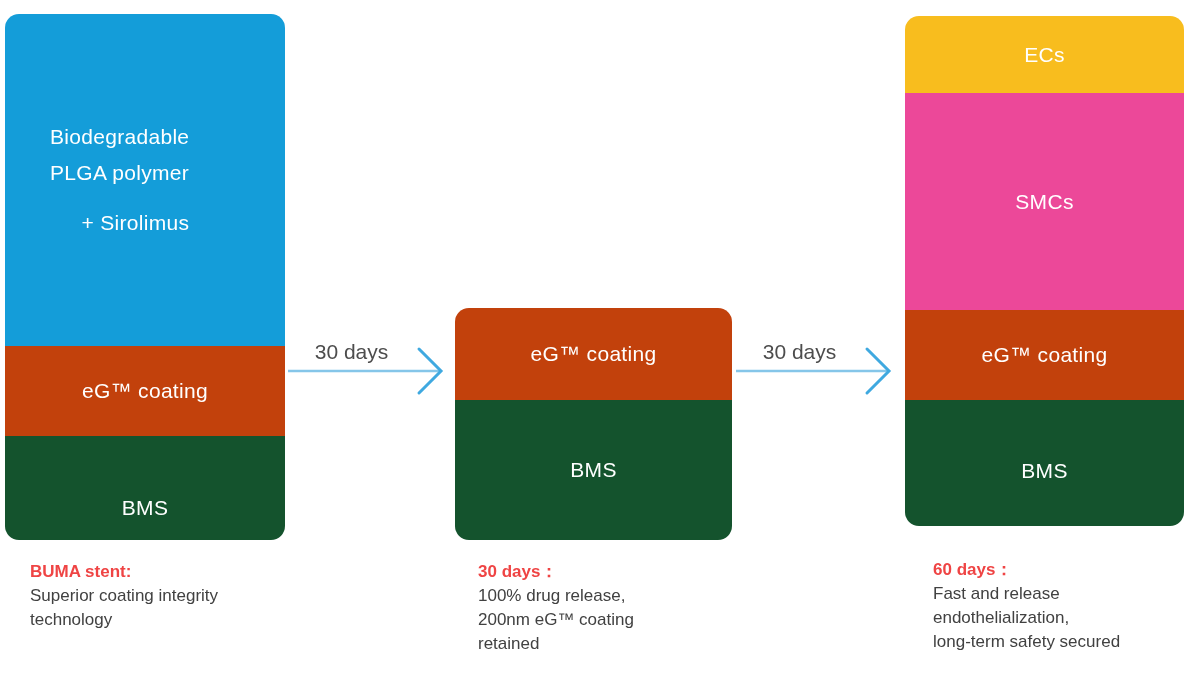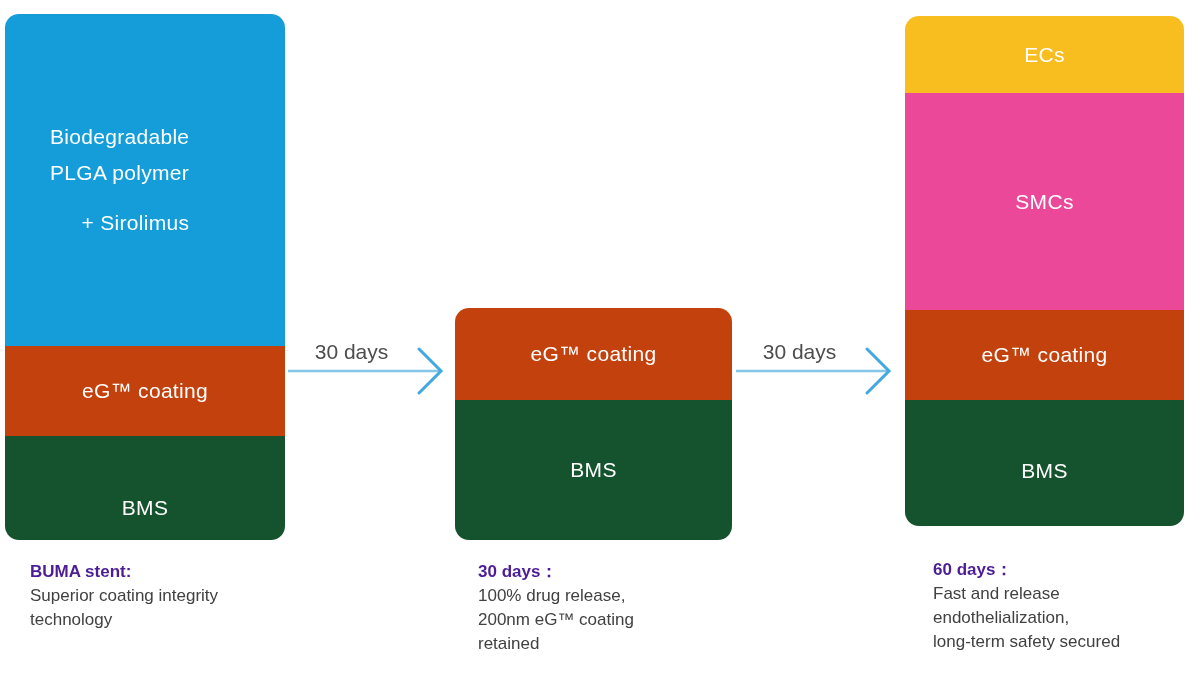--- a/index.html
+++ b/index.html
@@ -74,21 +74,21 @@
   .caption {
     position: absolute;
     font-size: 17px;
     line-height: 24px;
     color: #414141;
   }
   .cap-1 { left: 30px;  top: 560px; width: 250px; }
   .cap-2 { left: 478px; top: 560px; width: 280px; }
   .cap-3 { left: 933px; top: 558px; width: 260px; }
   .caption-heading {
-    color: #4c1d95;
+    color: #ef4444;
     font-weight: bold;
   }
 </style>
 </head>
 <body>
 
 <div class="canvas">
 
   <div class="column col-1">
     <div class="seg seg-drug">

